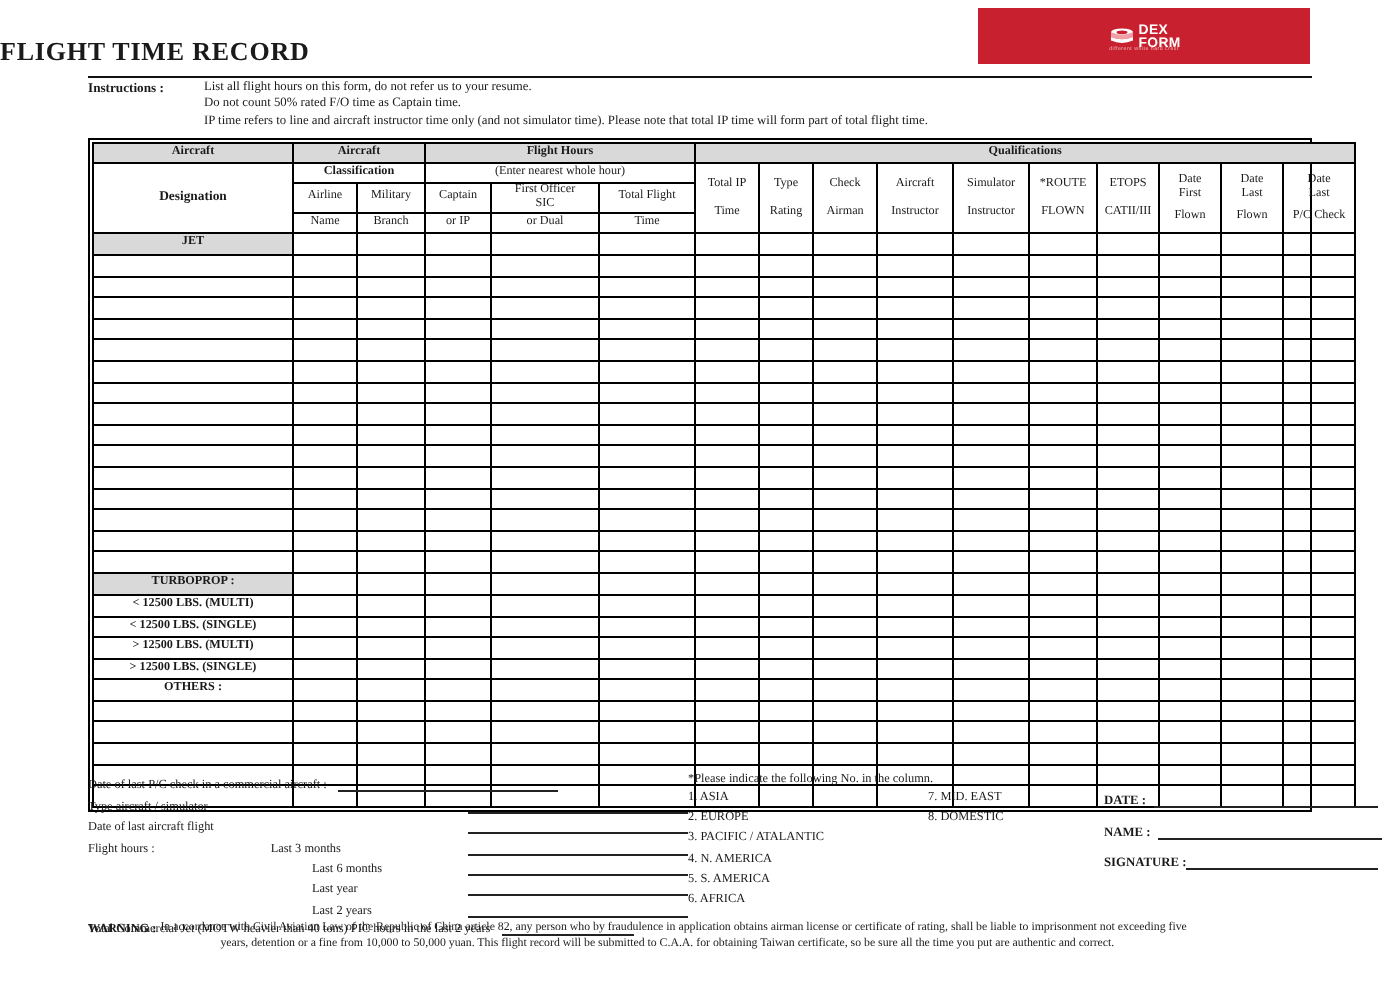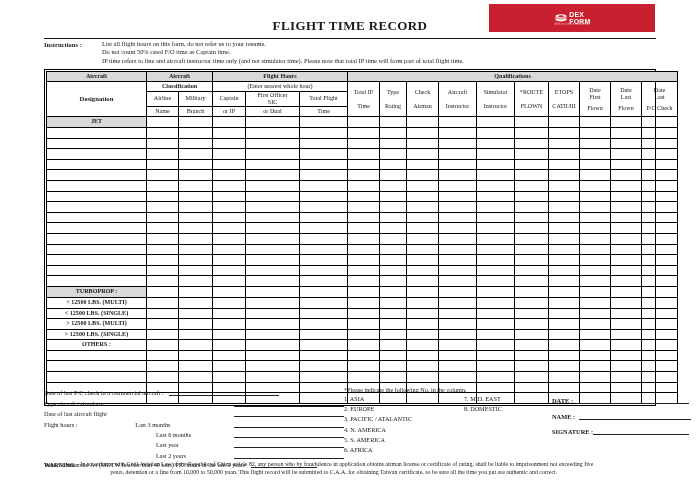--- a/index.html
+++ b/index.html
@@ -58,21 +58,21 @@
     color: #f2b8bd;
     letter-spacing: 0.25px;
   }
 
   
   .doc-title {
     position: absolute;
     left: 0;
     top: 18px;
     width: 700px;
-    text-align: center;
+    text-align: left;
     font-family: "Liberation Serif", serif;
     font-weight: bold;
     font-size: 13px;
     letter-spacing: 0.4px;
   }
 
   
   .instructions {
     position: absolute;
     left: 44px;

